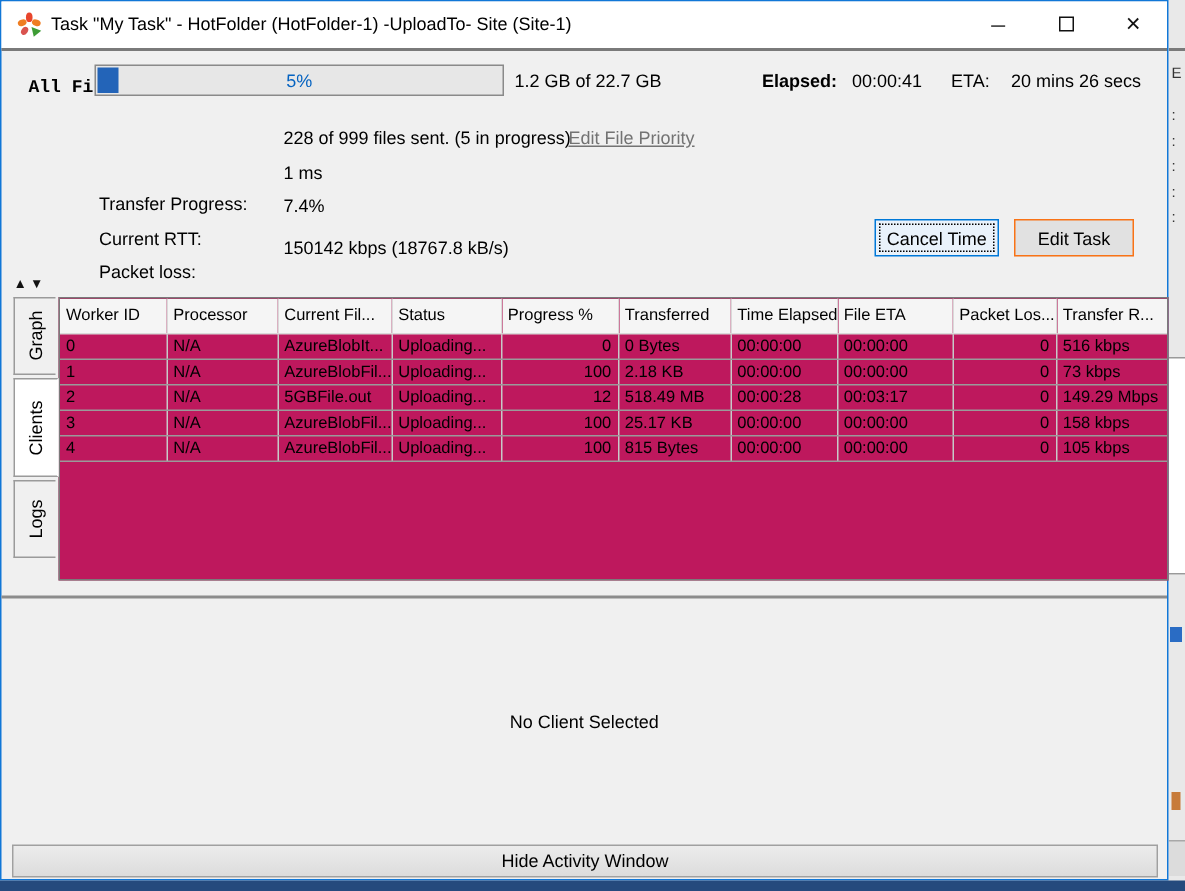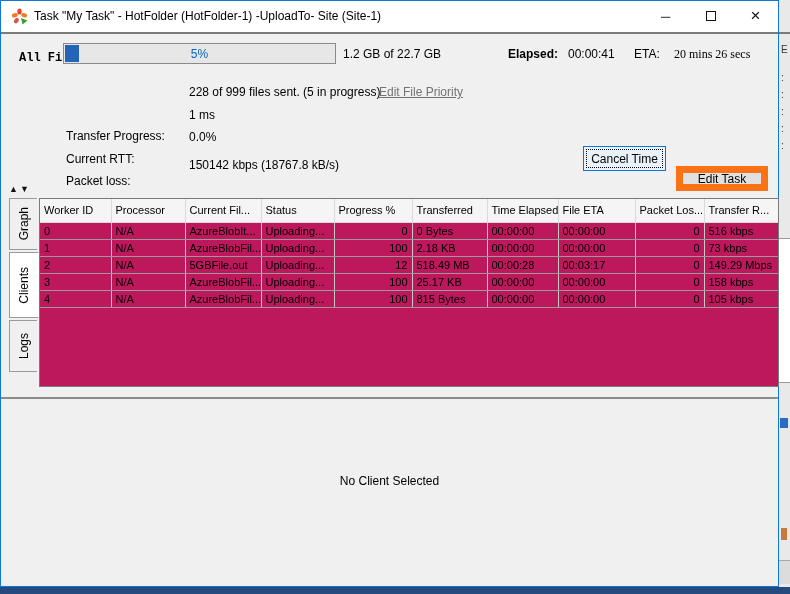--- a/index.html
+++ b/index.html
@@ -38,34 +38,34 @@
   
   .lbl-allfiles { position:absolute; left:18px; top:50px; font-weight:bold;font-family:Liberation Mono, monospace; }
   .pbar { position:absolute; left:62px; top:42px; width:273px; height:21px;
     background:#e7e7e7; border:1px solid #8a8a8a; }
   .pbar-fill { position:absolute; left:1px; top:1px; height:17px; background:#2364b8; }
   .pbar-text { position:absolute; left:0; top:3px; width:100%; text-align:center; color:#0563c1; }
   .size-text { position:absolute; left:342px; top:46px; }
   .elapsed-lbl { position:absolute; left:507px; top:46px;font-weight:bold; }
   .elapsed-val { position:absolute; left:567px; top:46px; }
   .eta-lbl { position:absolute; left:633px; top:46px; }
-  .eta-val { position:absolute; left:673px; top:46px;font-family:Liberation Serif, serif; }
+  .eta-val { position:absolute; left:673px; top:46px; }
 
   
   .stat-lbl { position:absolute; left:65px;margin-top:44px; }
   .stat-val { position:absolute; left:188px; }
   .r1 { top:84px; } .r2 { top:107px; } .r3 { top:129px; } .r4 { top:157px; }
   .link { position:absolute; left:378px; top:84px; color:#737373; text-decoration:underline; cursor:pointer; }
 
   
   .btn { position:absolute; height:25px; font-family:inherit; font-size:12px;
     display:flex; align-items:center; justify-content:center; cursor:default; }
   .btn-cancel { left:582px; top:145px; width:83px; background:#e9f2fb;
     border:1px solid #0078d7; outline:1px dotted #000; outline-offset:-4px; }
-  .btn-edit { left:675px; top:145px; width:92px; background:#e1e1e1; border:7px solid #f97316;margin-top:20px; }
+  .btn-edit { left:675px; top:145px; width:80px; background:#e1e1e1; border:1px solid #f97316; }
 
   
   .splitter { position:absolute; left:0; top:186px; width:100%; height:10px; cursor:row-resize; }
   .split-arrows { position:absolute; left:8px; top:-3px; font-size:9px; color:#111; letter-spacing:2px; }
 
   
   .vtabs { position:absolute; left:8px; top:197px; width:29px; }
   .vtab { width:28px; border:1px solid #9a9a9a; border-right:none; background:#f0f0f0;
     display:flex; align-items:center; justify-content:center; cursor:pointer; }
   .vtab + .vtab { margin-top:2px; }
@@ -147,21 +147,21 @@
   <span class="elapsed-val">00:00:41</span>
   <span class="eta-lbl">ETA:</span>
   <span class="eta-val">20 mins 26 secs</span>
 
   <span class="stat-lbl r1">Transfer Progress:</span>
   <span class="stat-val r1">228 of 999 files sent. (5 in progress)</span>
   <span class="link">Edit File Priority</span>
   <span class="stat-lbl r2">Current RTT:</span>
   <span class="stat-val r2">1 ms</span>
   <span class="stat-lbl r3">Packet loss:</span>
-  <span class="stat-val r3">0.0%</span>
+  <span class="stat-val r3">7.4%</span>
   <span class="stat-lbl r4">Transfer Rate:</span>
   <span class="stat-val r4">150142 kbps (18767.8 kB/s)</span>
 
   <button class="btn btn-cancel">Cancel Time</button>
   <button class="btn btn-edit">Edit Task</button>
 
   <div class="splitter">
     <span class="split-arrows"><span>▲</span><span>▼</span></span>
   </div>
 
@@ -266,13 +266,14 @@
             <td class="num">0</td>
             <td>105 kbps</td>
           </tr>
         </tbody>
     </table>
   </div>
 
   <div class="pane-divider"></div>
   <div class="no-client">No Client Selected</div>
 
+  <div class="hide-btn">Hide Activity Window</div>
 </div>
 
 </body></html>

